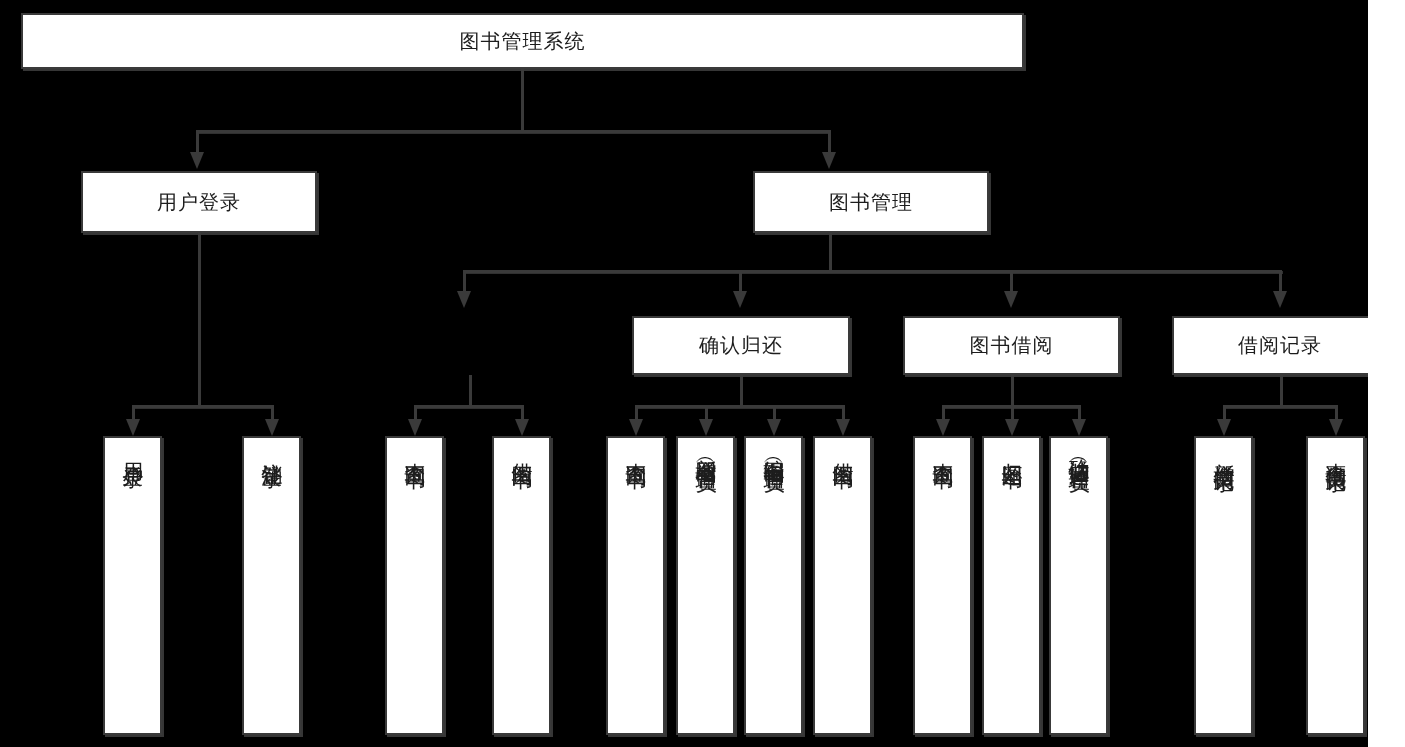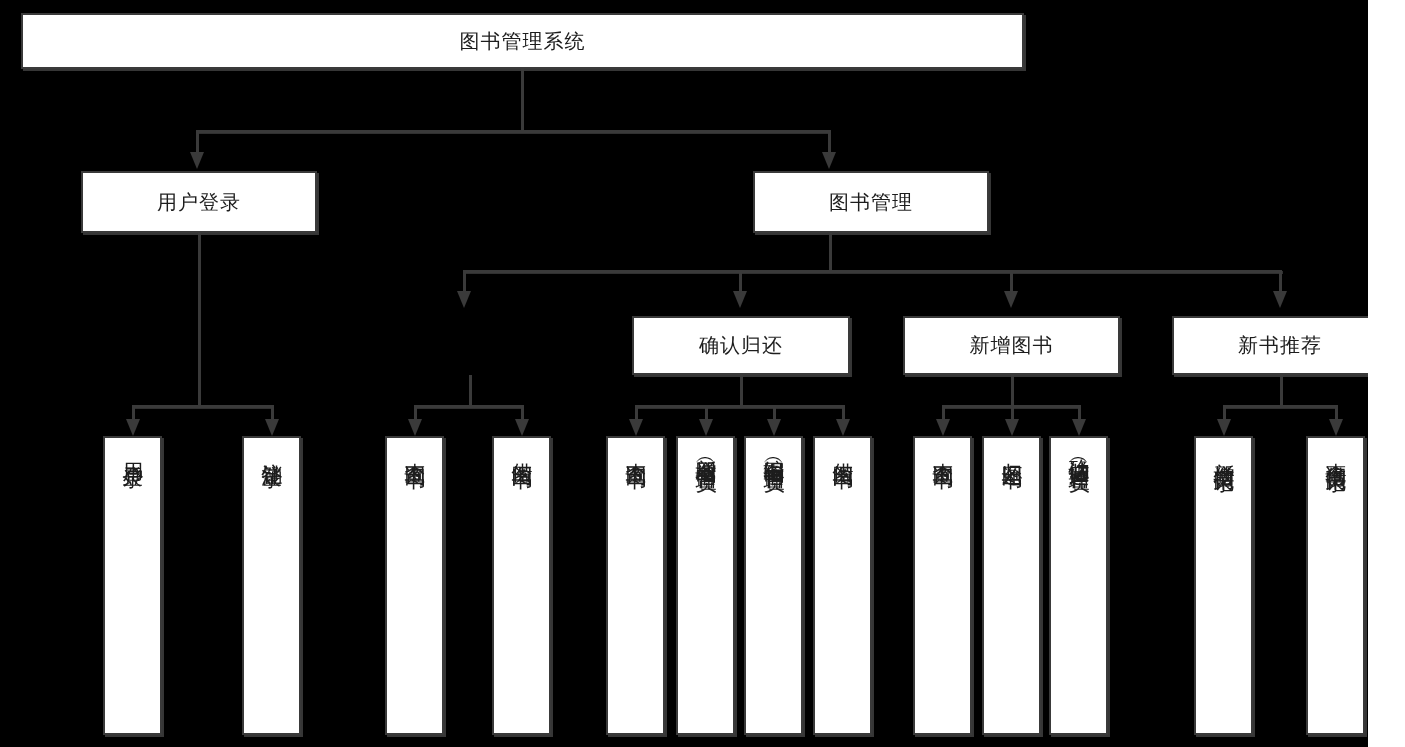--- a/index.html
+++ b/index.html
@@ -93,24 +93,24 @@
   <div class="arrow" style="left:733px;top:291px;"></div>
   <div class="vline" style="left:1010px;top:270px;height:22px;"></div>
   <div class="arrow" style="left:1004px;top:291px;"></div>
   <div class="vline" style="left:1279px;top:270px;height:22px;"></div>
   <div class="arrow" style="left:1273px;top:291px;"></div>
 
   <div class="node h" style="left:632px;top:316px;width:218px;height:59px;">
     <span>确认归还</span>
   </div>
   <div class="node h" style="left:903px;top:316px;width:217px;height:59px;">
-    <span>新增图书</span>
+    <span>图书借阅</span>
   </div>
   <div class="node h" style="left:1172px;top:316px;width:216px;height:59px;">
-    <span>新书推荐</span>
+    <span>借阅记录</span>
   </div>
 
   <div class="vline" style="left:469px;top:375px;height:31px;"></div>
   <div class="hline" style="left:415px;top:405px;width:108px;"></div>
   <div class="vline" style="left:414px;top:405px;height:16px;"></div>
   <div class="arrow" style="left:408px;top:419px;"></div>
   <div class="vline" style="left:521px;top:405px;height:16px;"></div>
   <div class="arrow" style="left:515px;top:419px;"></div>
 
   <div class="vline" style="left:740px;top:375px;height:31px;"></div>

